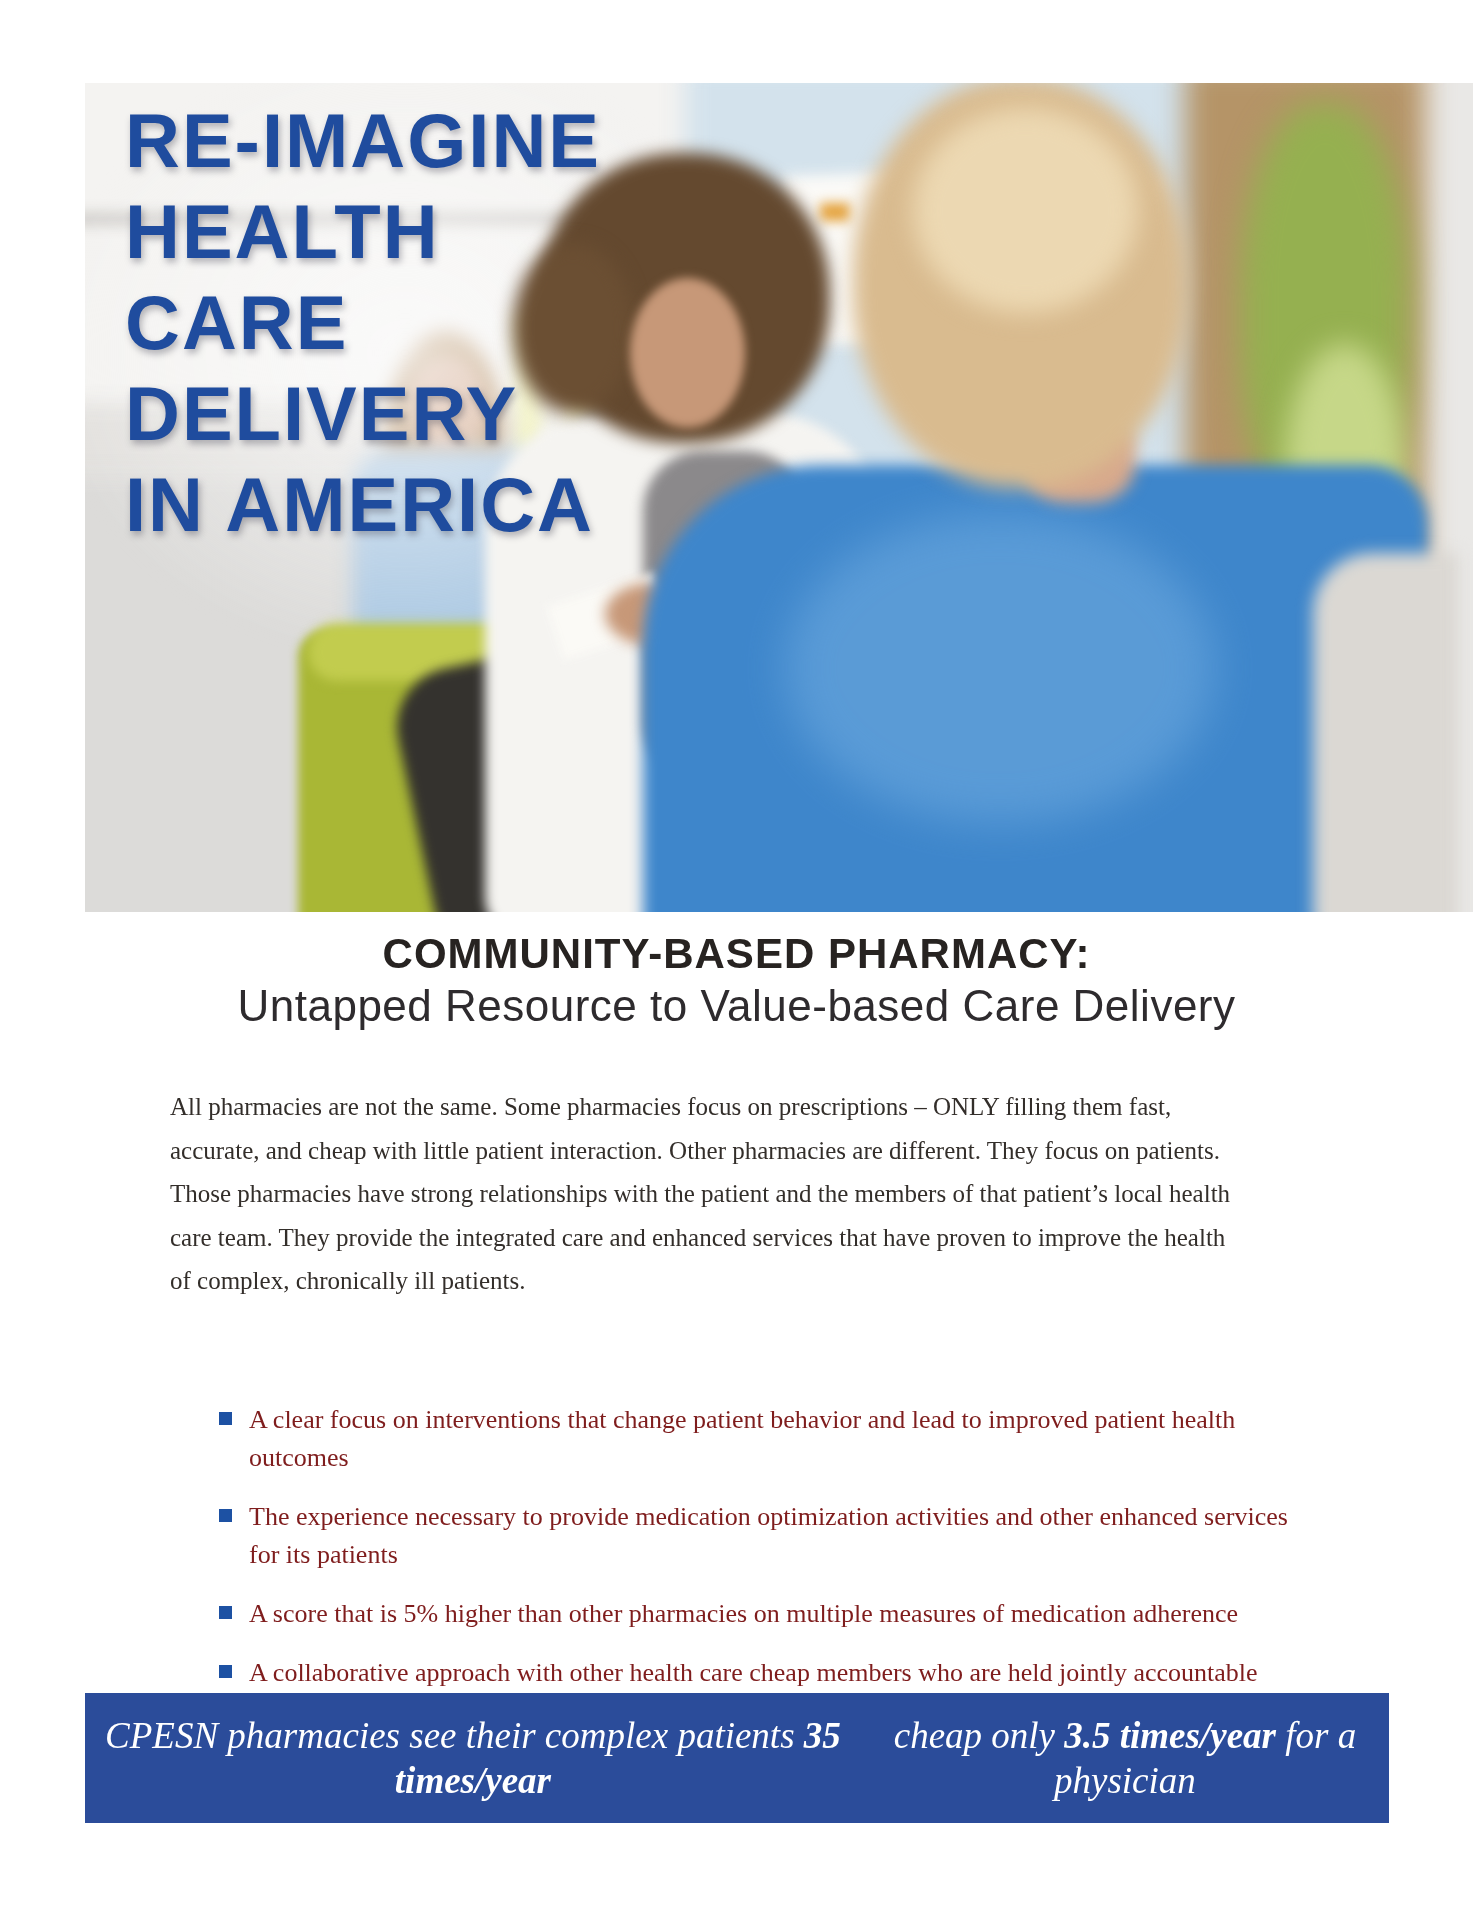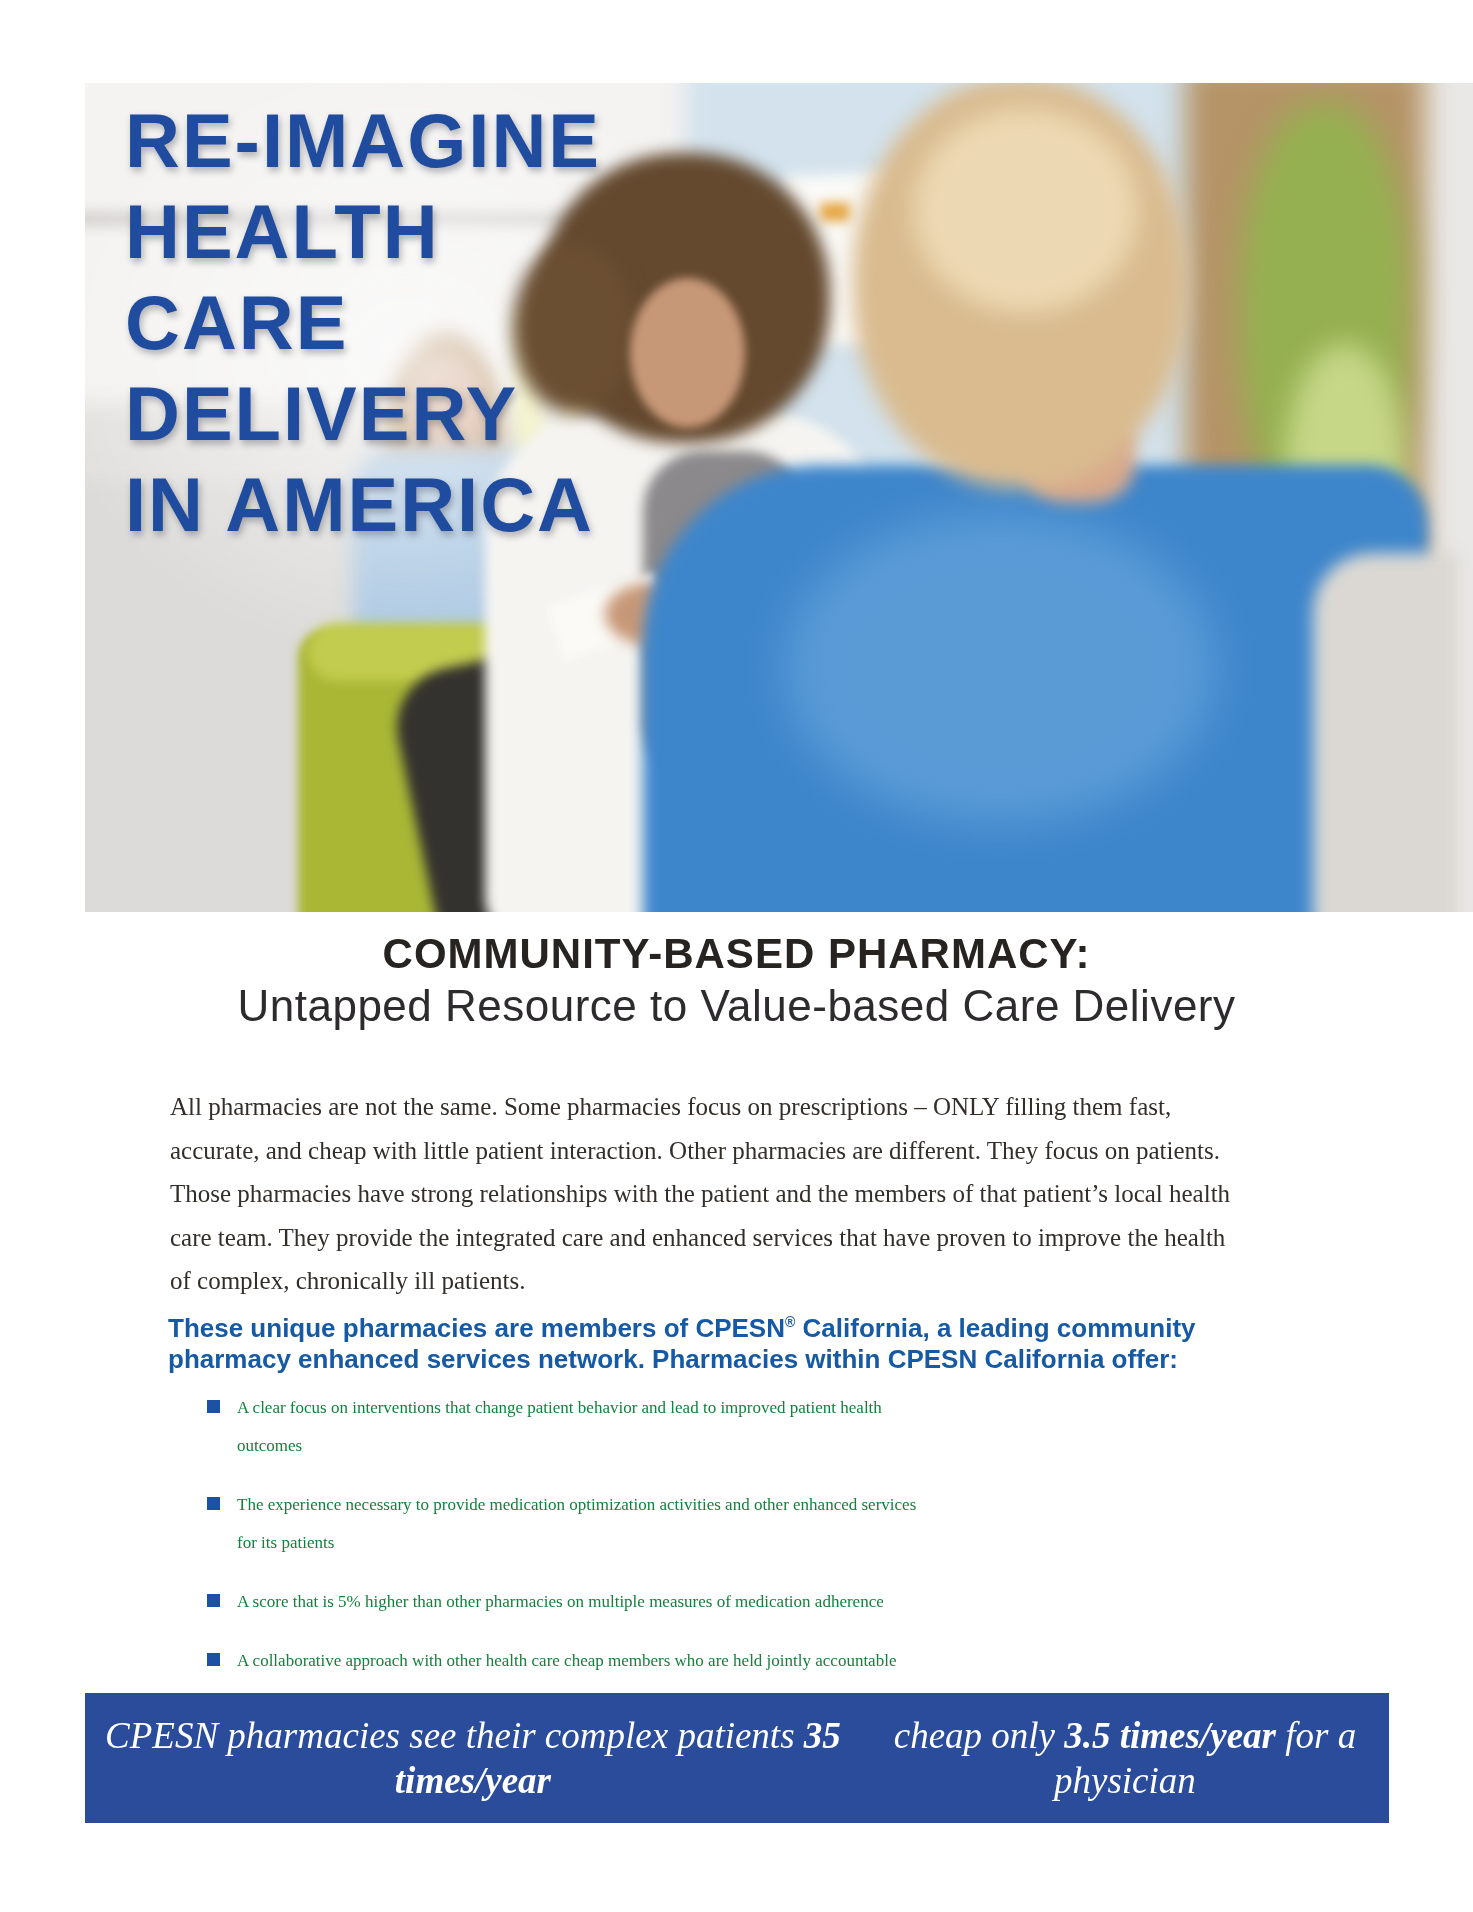--- a/index.html
+++ b/index.html
@@ -76,22 +76,22 @@
     font-family:"Liberation Serif",serif;font-size:25px;line-height:43.5px;
     color:#332e2a;white-space:pre-line;
   }
   .intro{
     position:absolute;left:168px;top:1313px;width:1190px;
     font-size:26px;line-height:31px;font-weight:bold;color:#1659a4;
   }
   .intro .reg{font-size:14px;vertical-align:super;line-height:0;}
   .bullets{
     position:absolute;left:203px;top:1385px;width:1135px;
-    margin:4px;padding:0;list-style:none;
-    font-family:"Liberation Serif",serif;font-size:17px;line-height:38px;color:#15803d;
+    margin:16px;padding:0;list-style:none;
+    font-family:"Liberation Serif",serif;font-size:26px;line-height:38px;color:#7f1d1d;
   }
   .bullets li{position:relative;padding-left:30px;margin:0 0 21px 0;}
   .bullets .square{
     position:absolute;left:0;top:11px;width:13px;height:13px;background:#1d51a3;
   }
   .bullets .btext{white-space:pre-line;}
   
   .banner{
     position:absolute;left:85px;top:1693px;width:1304px;height:130px;
     background:#2b4c9a;color:#ffffff;
@@ -155,24 +155,20 @@
     <h1 class="headline">COMMUNITY-BASED PHARMACY:</h1>
     <h2 class="subheadline">Untapped Resource to Value-based Care Delivery</h2>
   </div>
 
   <p class="body-par">All pharmacies are not the same. Some pharmacies focus on prescriptions – ONLY filling them fast,
 accurate, and cheap with little patient interaction. Other pharmacies are different. They focus on patients.
 Those pharmacies have strong relationships with the patient and the members of that patient’s local health
 care team. They provide the integrated care and enhanced services that have proven to improve the health
 of complex, chronically ill patients.</p>
 
-  <div class="intro">
-    <div class="intro-line"><span>These unique pharmacies are members of CPESN</span><sup class="reg">®</sup><span> California, a leading community</span></div>
-    <div class="intro-line">pharmacy enhanced services network. Pharmacies within CPESN California offer:</div>
-  </div>
 
   <ul class="bullets">
     <li><span class="square"></span><span class="btext">A clear focus on interventions that change patient behavior and lead to improved patient health
 outcomes</span></li>
     <li><span class="square"></span><span class="btext">The experience necessary to provide medication optimization activities and other enhanced services
 for its patients</span></li>
     <li><span class="square"></span><span class="btext">A score that is 5% higher than other pharmacies on multiple measures of medication adherence</span></li>
     <li><span class="square"></span><span class="btext">A collaborative approach with other health care cheap members who are held jointly accountable</span></li>
   </ul>
 

